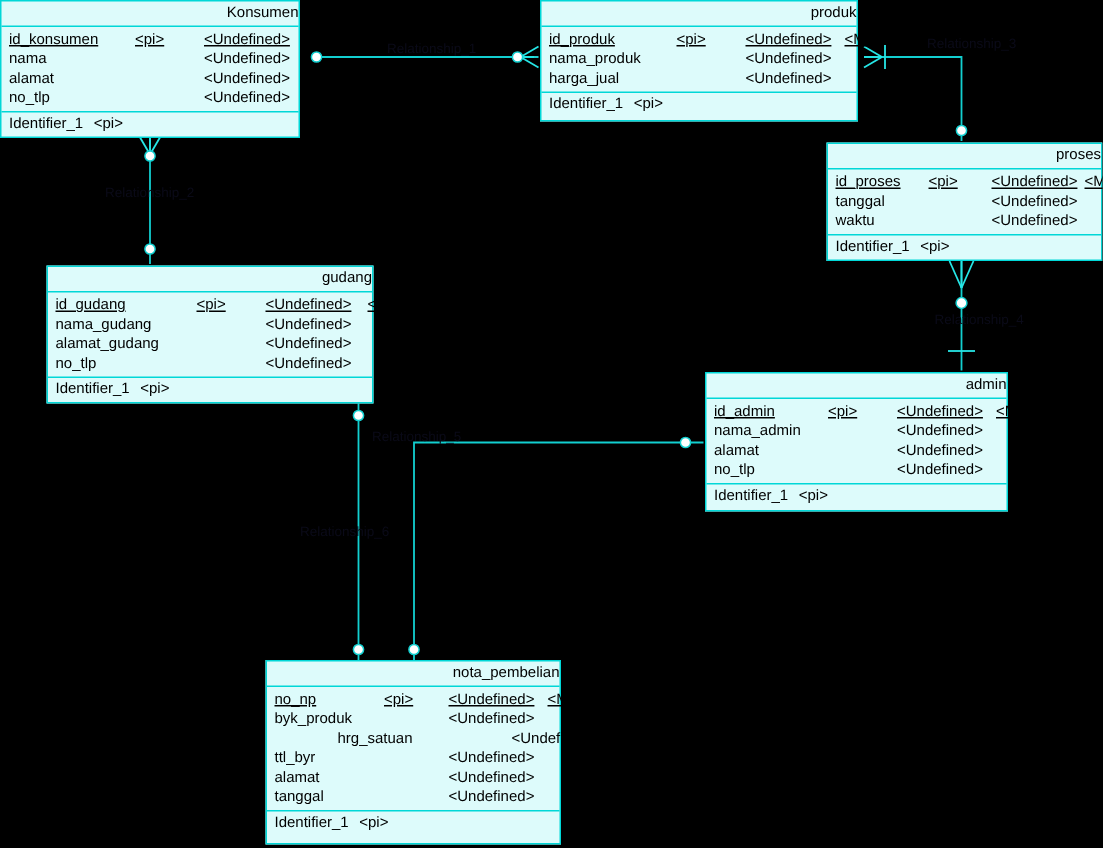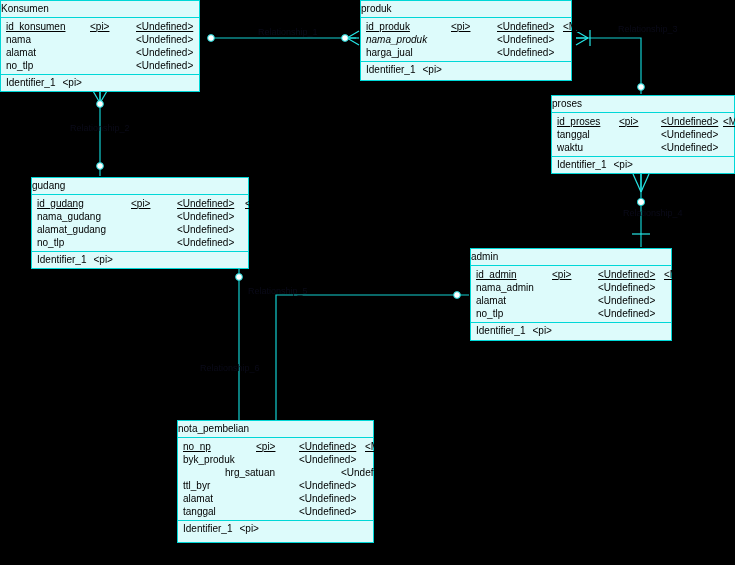--- a/index.html
+++ b/index.html
@@ -5,21 +5,21 @@
 <style>
   html,body{margin:0;padding:0;background:#000;}
   body{width:735px;height:565px;position:relative;overflow:hidden;
        font-family:"Liberation Sans","DejaVu Sans",sans-serif;}
   #canvas{position:absolute;left:0;top:0;width:735px;height:565px;}
   svg.links{position:absolute;left:0;top:0;width:735px;height:565px;
             pointer-events:none;}
 
   .entity{position:absolute;background:#ddfbfb;border:1px solid #00d7d7;
           box-sizing:border-box;}
-  .entity .title{text-align:left;font-size:10px;color:#000;
+  .entity .title{text-align:right;font-size:10px;color:#000;
                  padding:2px 0 3px 0;border-bottom:1px solid #00d7d7;
                  line-height:11px;}
   .entity .attrs{padding:2px 0 2px 0;border-bottom:1px solid #00d7d7;}
   .entity .ident{padding:2px 0 3px 5px;font-size:10px;color:#000;
                  line-height:12px;}
   .arow{display:flex;font-size:10px;color:#000;line-height:13px;
         padding:0 4px 0 5px;}
   .a-name{flex:0 0 auto;}
   .a-pi{flex:0 0 auto;text-align:left;}
   .a-type{flex:0 0 auto;}
@@ -85,21 +85,21 @@
     <circle class="dot" cx="457" cy="295" r="3.4"></circle>
     <circle class="dot" cx="276" cy="433" r="3.4"></circle>
 
   </svg>
 
   <div class="rel-label" style="left:258px;top:27px;">Relationship_1</div>
   <div class="rel-label" style="left:70px;top:123px;">Relationship_2</div>
   <div class="rel-label" style="left:618px;top:24px;">Relationship_3</div>
   <div class="rel-label" style="left:623px;top:208px;">Relationship_4</div>
   <div class="rel-label" style="left:248px;top:286px;text-align:right;">Relationship_5</div>
-  <div class="rel-label" style="left:200px;top:363px;">Relationship_6</div>
+  <div class="rel-label" style="left:200px;top:349px;">Relationship_6</div>
 
 <div class="entity" style="left: 0px; top: 0px; width: 200px; height: 92px;">
       <div class="title">Konsumen</div>
       <div class="attrs">
         <div class="arow">
           <span class="a-name u" style="width: 84px;">id_konsumen</span>
           <span class="a-pi u" style="width: 46px;">&lt;pi&gt;</span>
           <span class="a-type u" style="width: 64px;">&lt;Undefined&gt;</span>
           <span class="a-m u">&lt;M&gt;</span>
         </div>
@@ -127,21 +127,21 @@
     <div class="entity" style="left: 360px; top: 0px; width: 212px; height: 81px;">
       <div class="title">produk</div>
       <div class="attrs">
         <div class="arow">
           <span class="a-name u" style="width: 85px;">id_produk</span>
           <span class="a-pi u" style="width: 46px;">&lt;pi&gt;</span>
           <span class="a-type u" style="width: 66px;">&lt;Undefined&gt;</span>
           <span class="a-m u">&lt;M&gt;</span>
         </div>
         <div class="arow">
-          <span class="a-name" style="width: 85px; font-style: italic;">nama_produk</span>
+          <span class="a-name" style="width: 85px;">nama_produk</span>
           <span class="a-pi" style="width: 46px;"></span>
           <span class="a-type" style="width: 66px;">&lt;Undefined&gt;</span>
           <span class="a-m"></span>
         </div>
         <div class="arow">
           <span class="a-name" style="width: 85px;">harga_jual</span>
           <span class="a-pi" style="width: 46px;"></span>
           <span class="a-type" style="width: 66px;">&lt;Undefined&gt;</span>
           <span class="a-m"></span>
         </div>
@@ -225,21 +225,21 @@
         </div>
         <div class="arow">
           <span class="a-name" style="width: 76px;">no_tlp</span>
           <span class="a-pi" style="width: 46px;"></span>
           <span class="a-type" style="width: 66px;">&lt;Undefined&gt;</span>
           <span class="a-m"></span>
         </div>
       </div>
       <div class="ident"><span class="lbl">Identifier_1</span><span class="pi">&lt;pi&gt;</span></div>
     </div>
-    <div class="entity" style="left: 177px; top: 420px; width: 197px; height: 123px;">
+    <div class="entity" style="left: 177px; top: 440px; width: 197px; height: 123px;">
       <div class="title">nota_pembelian</div>
       <div class="attrs">
         <div class="arow">
           <span class="a-name u" style="width: 73px;">no_np</span>
           <span class="a-pi u" style="width: 43px;">&lt;pi&gt;</span>
           <span class="a-type u" style="width: 66px;">&lt;Undefined&gt;</span>
           <span class="a-m u">&lt;M&gt;</span>
         </div>
         <div class="arow">
           <span class="a-name" style="width: 73px;">byk_produk</span>

